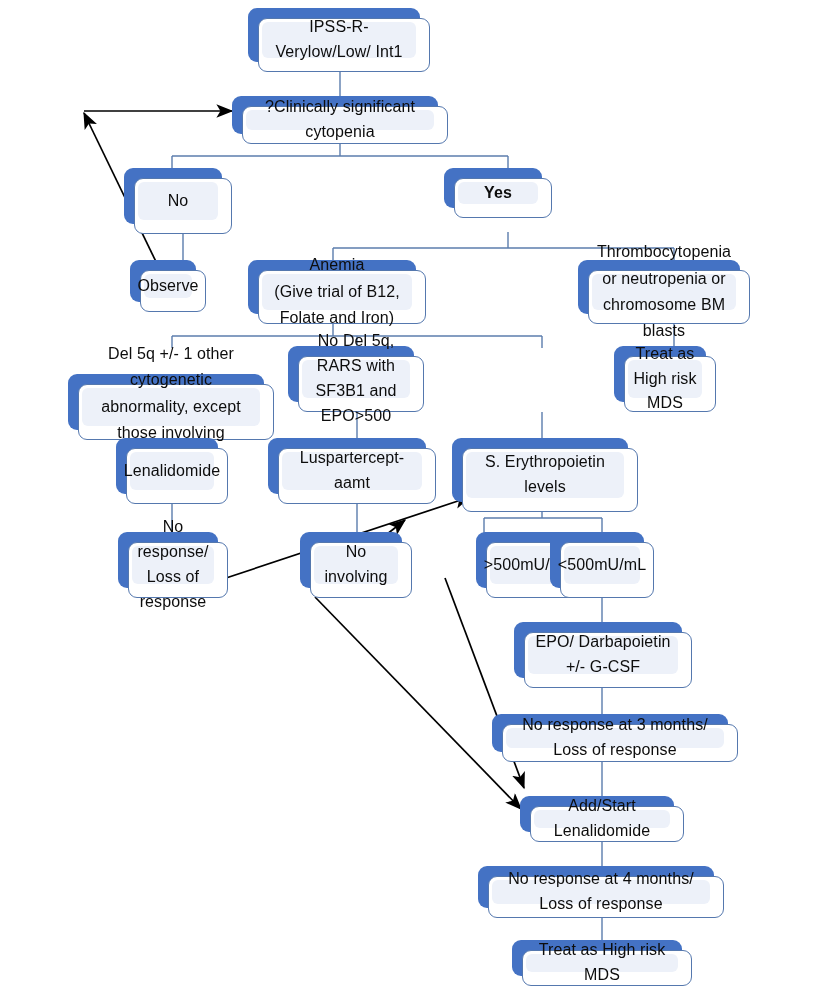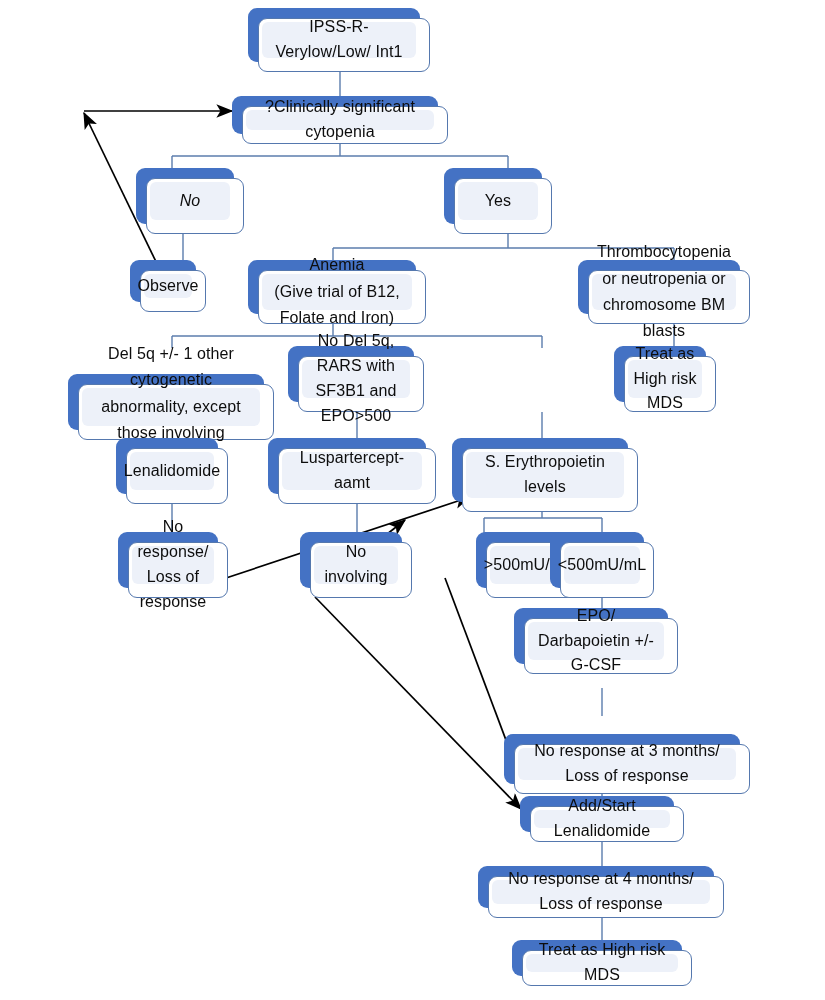--- a/index.html
+++ b/index.html
@@ -164,30 +164,30 @@
 
   <div class="node" style="left:232px; top:96px; width:216px; height:48px;">
     <div class="plate"></div>
     <div class="card">
       <div class="inner">
         <span class="label">?Clinically significant cytopenia</span>
       </div>
     </div>
   </div>
 
-  <div class="node" style="left:136px; top:168px; width:108px; height:66px;font-style:italic;">
+  <div class="node" style="left:124px; top:168px; width:108px; height:66px;">
     <div class="plate"></div>
     <div class="card">
       <div class="inner">
         <span class="label">No</span>
       </div>
     </div>
   </div>
 
-  <div class="node" style="left:444px; top:168px; width:108px; height:66px;">
+  <div class="node" style="left:444px; top:168px; width:108px; height:50px;font-weight:bold;">
     <div class="plate"></div>
     <div class="card">
       <div class="inner">
         <span class="label">Yes</span>
       </div>
     </div>
   </div>
 
   <div class="node" style="left:130px; top:260px; width:76px; height:52px;">
     <div class="plate"></div>
@@ -302,30 +302,30 @@
 
   <div class="node" style="left:550px; top:532px; width:104px; height:66px;">
     <div class="plate"></div>
     <div class="card">
       <div class="inner">
         <span class="label">&lt;500mU/mL</span>
       </div>
     </div>
   </div>
 
-  <div class="node" style="left:514px; top:608px; width:164px; height:66px;">
+  <div class="node" style="left:514px; top:622px; width:178px; height:66px;">
     <div class="plate"></div>
     <div class="card">
       <div class="inner">
         <span class="label">EPO/ Darbapoietin +/- G-CSF</span>
       </div>
     </div>
   </div>
 
-  <div class="node" style="left:504px; top:714px; width:246px; height:60px;margin-top:20px;">
+  <div class="node" style="left:492px; top:714px; width:246px; height:48px;">
     <div class="plate"></div>
     <div class="card">
       <div class="inner">
         <span class="label">No response at 3 months/ Loss of response</span>
       </div>
     </div>
   </div>
 
   <div class="node" style="left:520px; top:796px; width:164px; height:46px;">
     <div class="plate"></div>

